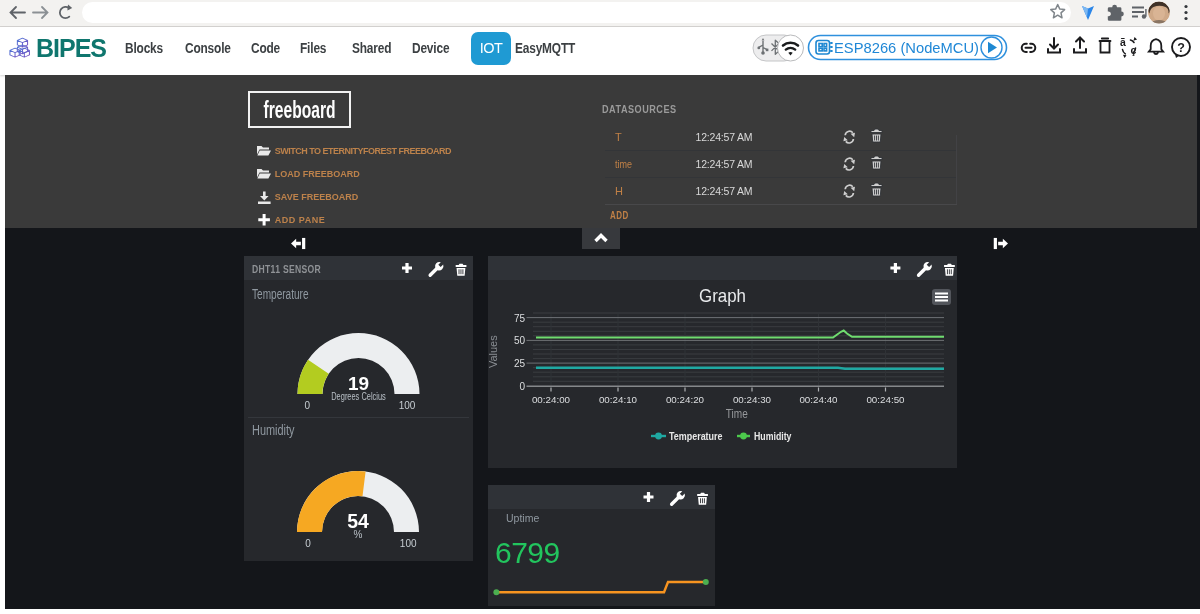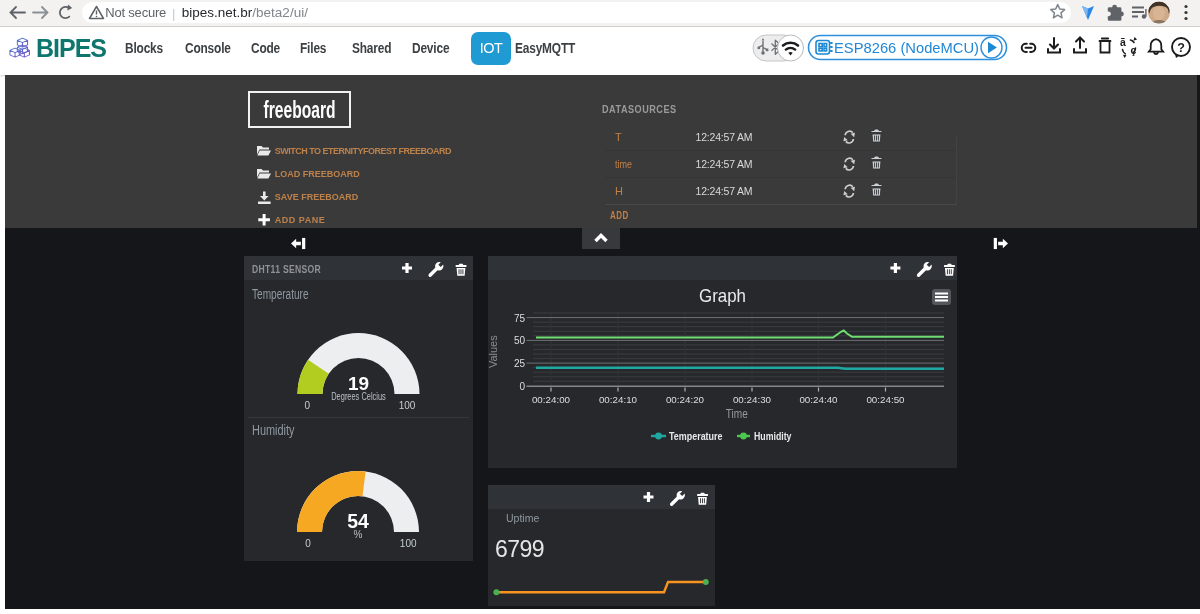--- a/index.html
+++ b/index.html
@@ -31,32 +31,20 @@
 <div class="abs" id="toolbar"></div>
 <div class="abs" id="omnibox"></div>
 <div class="abs" id="navicons" style="left:0;top:0;">
 <svg width="80" height="26" viewBox="0 0 80 26">
  <g stroke="#5f6368" stroke-width="1.8" fill="none" stroke-linecap="round">
   <path d="M25 12.5 H11 M16 7 l-5.5 5.5 L16 18"></path>
   <path d="M33 12.5 H47 M42 7 l5.5 5.5 L42 18" stroke="#8b9094"></path>
   <path d="M69 8.2 A5.6 5.6 0 1 0 69.3 16.6"></path>
  </g>
  <path d="M68 4.5 l4.2 3.5 -4.8 2.6 z" fill="#5f6368"></path>
-</svg>
-    </div>
-<div class="abs" id="omnicontent" style="left:84px;top:2px;">
-<svg width="250" height="21" viewBox="0 0 250 21">
- <g fill="none" stroke="#5f6368" stroke-width="1.5" stroke-linejoin="round">
-  <path d="M12.5 4.5 L19.5 16.5 H5.5 Z"></path>
- </g>
- <rect x="11.8" y="8.5" width="1.4" height="4" fill="#5f6368"></rect>
- <rect x="11.8" y="13.8" width="1.4" height="1.4" fill="#5f6368"></rect>
- <text x="21.3" y="15" font-size="13" fill="#5f6368" textLength="61">Not secure</text>
- <text x="88" y="15.5" font-size="13" fill="#c4c7ca">|</text>
- <text x="97.8" y="15" font-size="13.5" fill="#27292d">bipes.net.br<tspan fill="#80868b">/beta2/ui/</tspan></text>
 </svg>
     </div>
 <div class="abs" id="tbright" style="left:1040px;top:0;">
 <svg width="160" height="26" viewBox="0 0 160 26">
  <path d="M17.7 4.5 l2.1 4.6 4.8.5 -3.6 3.3 1 4.9 -4.3-2.6 -4.3 2.6 1-4.9 -3.6-3.3 4.8-.5 z" fill="none" stroke="#80868b" stroke-width="1.5" stroke-linejoin="round"></path>
  <path d="M42 6 l6 2.5 6-2.5 -6 14 z" fill="#2b86e8"></path>
  <path d="M42 6 l6 2.5 -1 9 z" fill="#7db8f2"></path>
  <path d="M69.2 7.2 h3 a2.4 2.4 0 1 1 4.8 0 h3 a1.4 1.4 0 0 1 1.4 1.4 v3 a2.4 2.4 0 1 1 0 4.8 v3 a1.4 1.4 0 0 1 -1.4 1.4 h-10.8 a1.4 1.4 0 0 1 -1.4 -1.4 v-3.2 a2.4 2.4 0 1 0 0 -4.6 v-3 a1.4 1.4 0 0 1 1.4 -1.4 z" fill="#5f6368"></path>
  <g stroke="#5f6368" stroke-width="1.8" fill="none">
   <path d="M92 7.5 h12 M92 12 h12 M92 16.5 h6"></path>
@@ -356,21 +344,21 @@
       <path d="M161.4 7 h3.2 v3.4 h3.4 v3.2 h-3.4 v3.4 h-3.2 v-3.4 h-3.4 v-3.2 h3.4 z" fill="#fff"></path>
       <path d="M196.8 6.2 a4.4 4.4 0 0 0 -5.6 5.6 l-6.3 6.3 a1.7 1.7 0 0 0 2.4 2.4 l6.3 -6.3 a4.4 4.4 0 0 0 5.6 -5.6 l-2.5 2.5 -2.4 -2.4 z" fill="#fff"></path>
       <g transform="translate(26,1.6) scale(0.88)">
                 <path d="M211 8.5 h3.4 l1 -1.6 h3.4 l1 1.6 h3.4 v2.1 h-12.2 z M212 11.8 h10 l-.8 8.7 h-8.4 z" fill="#fff"></path>
       <path d="M214.8 13.3 v5.6 M217 13.3 v5.6 M219.2 13.3 v5.6" stroke="#26282c" stroke-width="1"></path>
               </g>
       </g>
      </svg>
         </div>
     <div class="abs wlabel" style="left:18px;top:27px;font-size:10.5px;">Uptime</div>
-    <div class="abs" style="left:7px;top:51px;font-size:23px;color:#e5e5e5;letter-spacing:-0.5px;">6799</div>
+    <div class="abs" style="left:7px;top:51px;font-size:30px;color:#22c55e;letter-spacing:-0.5px;">6799</div>
     <div class="abs" id="spark" style="left:0;top:85px;">
      <svg width="227" height="36" viewBox="0 0 227 36">
       <path d="M8.4 22.3 H176 L180 12 H217.8" fill="none" stroke="#f79420" stroke-width="2.4"></path>
       <circle cx="8.4" cy="22.3" r="3" fill="#4caf50"></circle>
       <circle cx="217.8" cy="12" r="3" fill="#4caf50"></circle>
      </svg>
         </div>
   </div>
 </div>
 </div>

